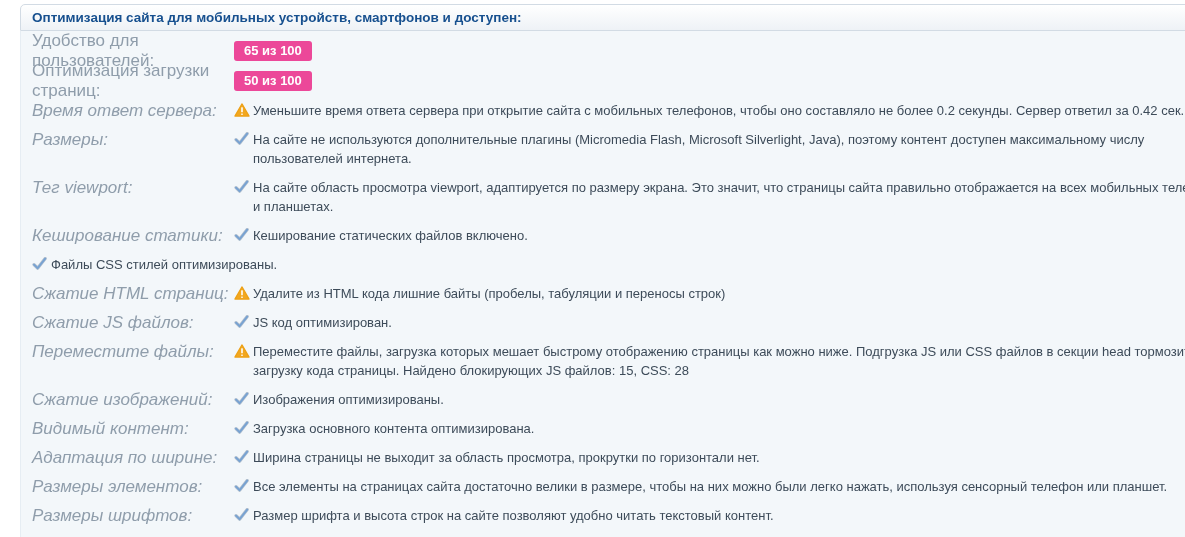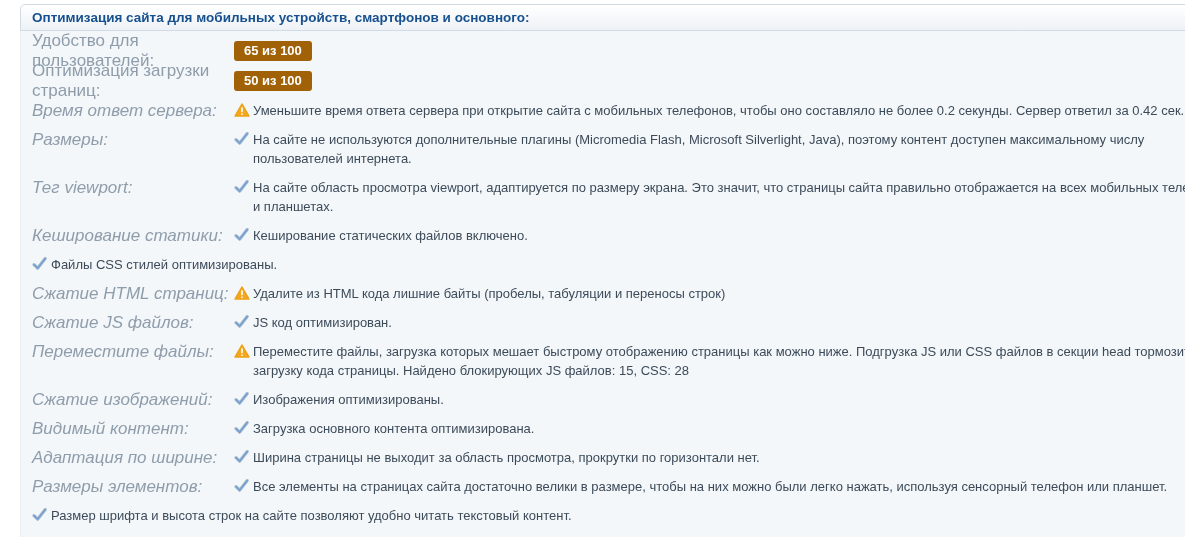--- a/index.html
+++ b/index.html
@@ -30,21 +30,21 @@
 
   .score-row { display: flex; align-items: center; height: 20px; margin-bottom: 10px; }
   .scores { margin-bottom: 6px; }
   .row-label {
     width: 202px;
     flex: 0 0 202px;
     color: #8f9dab;
     font-size: 17px;
   }
   .score-badge {
-    background: #a16207;
+    background: #ec4899;
     color: #ffffff;
     font-weight: bold;
     font-size: 13px;
     border-radius: 3px;
     padding: 3px 10px 4px 10px;
     line-height: 13px;
   }
 
   .check-row { display: flex; align-items: flex-start; margin-bottom: 10px; }
   .check-row .row-label { line-height: 19px; font-style: italic; }
@@ -53,21 +53,21 @@
   .row-text { color: #3d4b59; line-height: 19px; width: 978px; }
 
   .check-row .warning-icon { display: none; }
   .check-row.warning .warning-icon { display: inline-block; }
 </style>
 </head>
 <body>
 
 <div class="outer">
   <div class="header-bar">
-    <span>Оптимизация сайта для мобильных устройств, смартфонов и основного:</span>
+    <span>Оптимизация сайта для мобильных устройств, смартфонов и доступен:</span>
   </div>
 
   <div class="panel">
     <div class="scores">
   <div class="score-row">
     <div class="row-label">Удобство для пользователей:</div>
     <div class="score-badge">65 из 100</div>
   </div>
 
   <div class="score-row">
@@ -240,20 +240,21 @@
           <path d="M2 7.6 L5.6 11.2 L13.2 1.6" fill="none" stroke="#aebccb" stroke-width="3.2" stroke-linecap="round" stroke-linejoin="round"></path>
           <path d="M2 7.6 L5.6 11.2 L13.2 1.6" fill="none" stroke="#76a2d3" stroke-width="1.8" stroke-linecap="round" stroke-linejoin="round"></path>
         </svg>
       </span>
 
       <span class="row-text">Все элементы на страницах сайта достаточно велики в размере, чтобы на них можно были легко нажать, используя сенсорный телефон или планшет.</span>
     </div>
   </div>
 
   <div class="check-row ok">
+    <div class="row-label">Размеры шрифтов:</div>
     <div class="row-content">
       <span class="row-icon ok-icon">
         <svg width="15" height="14" viewBox="0 0 15 14">
           <path d="M2 7.6 L5.6 11.2 L13.2 1.6" fill="none" stroke="#aebccb" stroke-width="3.2" stroke-linecap="round" stroke-linejoin="round"></path>
           <path d="M2 7.6 L5.6 11.2 L13.2 1.6" fill="none" stroke="#76a2d3" stroke-width="1.8" stroke-linecap="round" stroke-linejoin="round"></path>
         </svg>
       </span>
 
       <span class="row-text">Размер шрифта и высота строк на сайте позволяют удобно читать текстовый контент.</span>
     </div>

